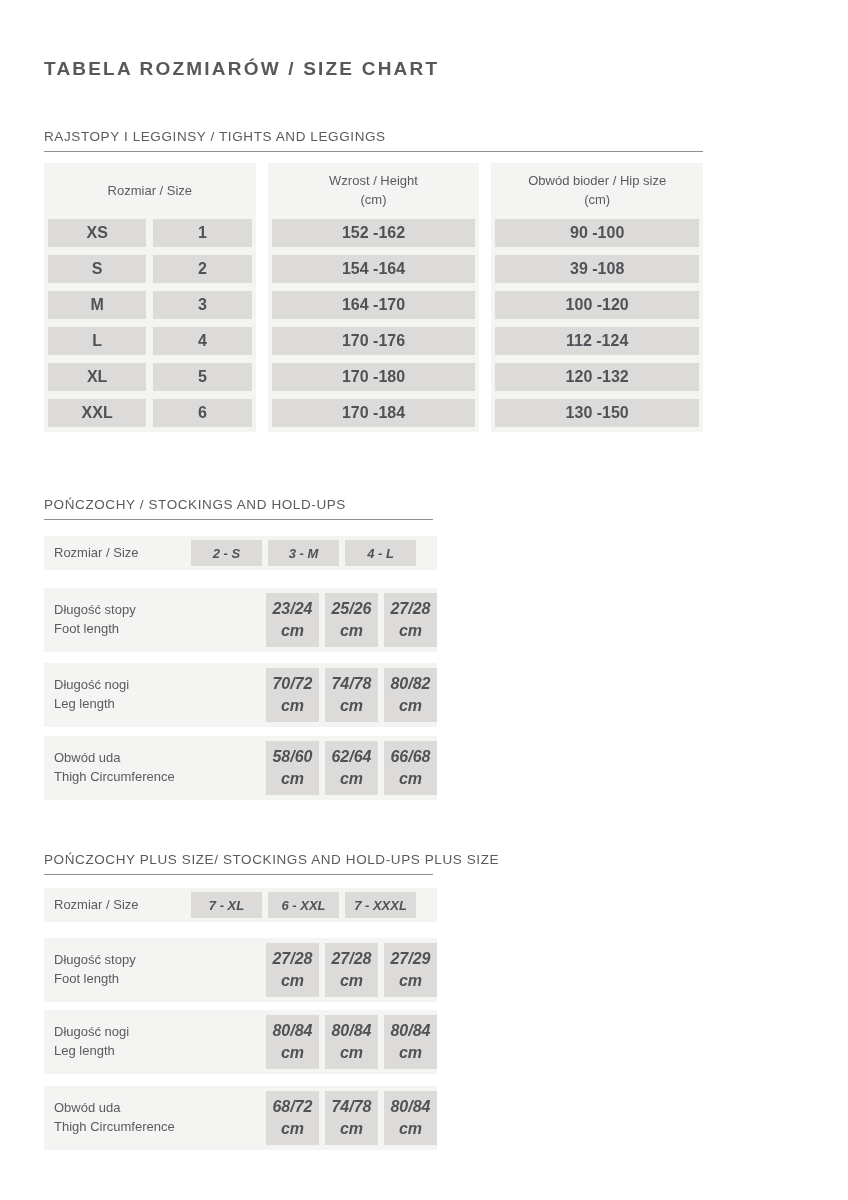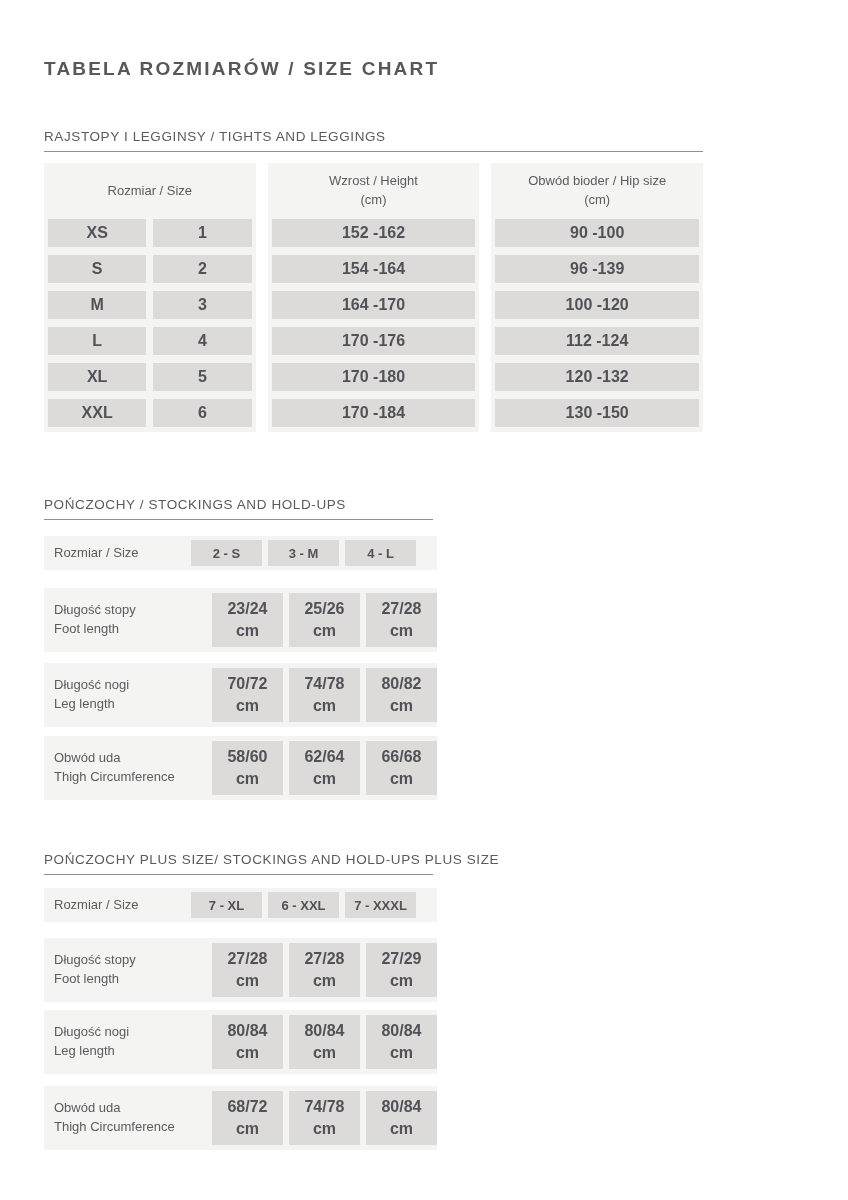--- a/index.html
+++ b/index.html
@@ -80,24 +80,24 @@
   }
   .band-size { height: 34px; }
   .band-tall { height: 64px; justify-content: space-between; }
   .band-label {
     width: 147px;
     padding-left: 10px;
     font-size: 13px;
     line-height: 1.45;
     color: #5a5b5e;
   }
-  .band-cells { display: flex; gap: 6px; }
+  .band-cells { display: flex; gap: 6px; font-style: italic; }
   .cell-sm { width: 71px; height: 26px; font-size: 13px; }
   .cell-tall {
-    width: 71px; height: 54px;
+    width: 53px; height: 54px;
     flex-direction: column;
     line-height: 1.35;
   }
   .mb18 { margin-bottom: 18px; }
   .mb16 { margin-bottom: 16px; }
   .mb11 { margin-bottom: 11px; }
   .mb9  { margin-bottom: 9px; }
   .mb8  { margin-bottom: 8px; }
   .mb12 { margin-bottom: 12px; }
 </style>
@@ -158,21 +158,21 @@
       </div>
     </div>
 
     <div class="colgroup">
       <div class="colhead">
         <span>Obwód bioder / Hip size</span>
         <span>(cm)</span>
       </div>
       <div class="colrows">
         <div class="cell">90 -100</div>
-        <div class="cell">96 -139</div>
+        <div class="cell">39 -108</div>
         <div class="cell">100 -120</div>
         <div class="cell">112 -124</div>
         <div class="cell">120 -132</div>
         <div class="cell">130 -150</div>
       </div>
     </div>
 
 
   </div>
 

